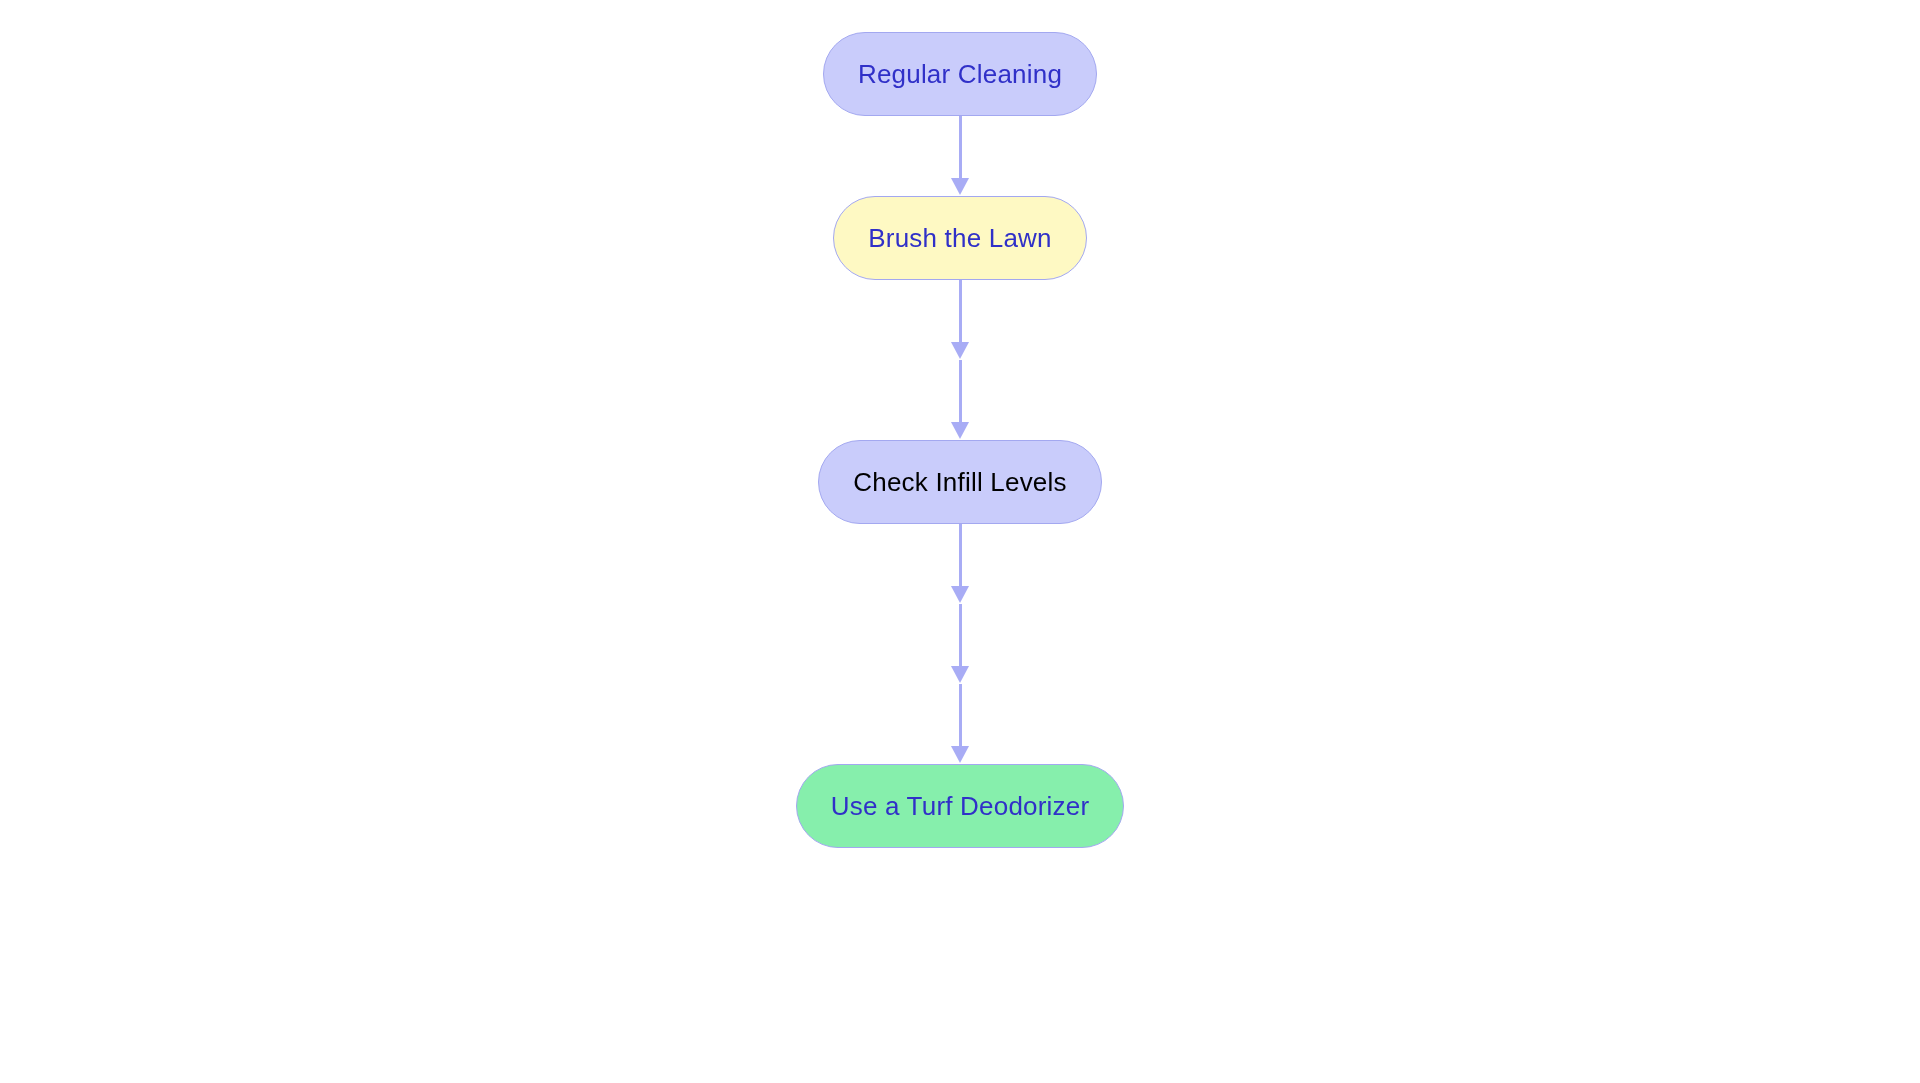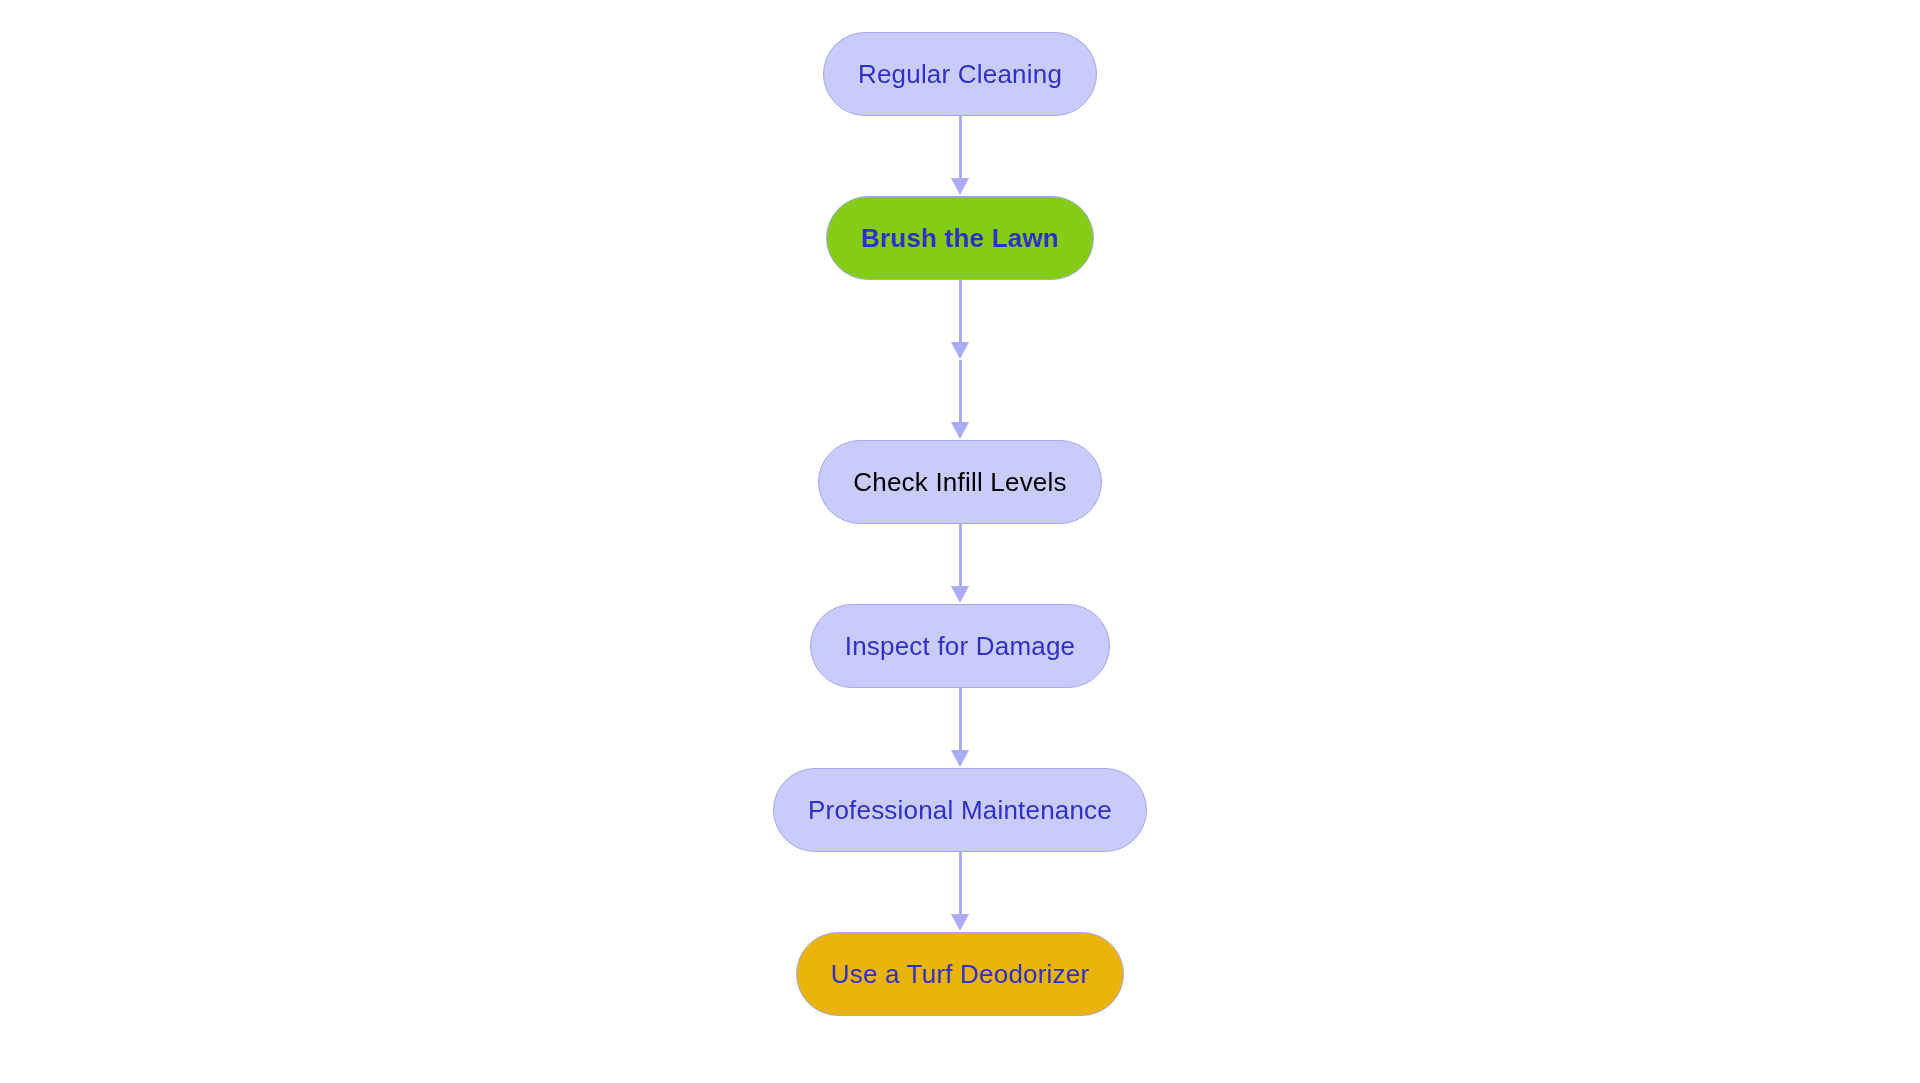--- a/index.html
+++ b/index.html
@@ -89,21 +89,21 @@
 
     <div class="node" style="background: rgb(201, 204, 251); border-color: rgb(163, 168, 240); color: rgb(48, 48, 200);">
       <span class="node-label">Regular Cleaning</span>
     </div>
 
     <div class="connector">
       <div class="connector-stem" style="background: rgb(168, 172, 245);"></div>
       <div class="connector-head" style="border-top-color: rgb(168, 172, 245);"></div>
     </div>
 
-    <div class="node" style="background: #84cc16; border-color: rgb(163, 168, 240); color: rgb(48, 48, 200); font-weight: bold;">
+    <div class="node" style="background: #fef9c3; border-color: rgb(163, 168, 240); color: rgb(48, 48, 200);">
       <span class="node-label">Brush the Lawn</span>
     </div>
 
     <div class="connector">
       <div class="connector-stem" style="background: rgb(168, 172, 245);"></div>
       <div class="connector-head" style="border-top-color: rgb(168, 172, 245);"></div>
     </div>
 
 
     <div class="connector">
@@ -113,36 +113,30 @@
 
     <div class="node" style="background: rgb(201, 204, 251); border-color: rgb(163, 168, 240); color: #000000;">
       <span class="node-label">Check Infill Levels</span>
     </div>
 
     <div class="connector">
       <div class="connector-stem" style="background: rgb(168, 172, 245);"></div>
       <div class="connector-head" style="border-top-color: rgb(168, 172, 245);"></div>
     </div>
 
-    <div class="node" style="background: rgb(201, 204, 251); border-color: rgb(163, 168, 240); color: rgb(48, 48, 200);">
-      <span class="node-label">Inspect for Damage</span>
-    </div>
 
     <div class="connector">
       <div class="connector-stem" style="background: rgb(168, 172, 245);"></div>
       <div class="connector-head" style="border-top-color: rgb(168, 172, 245);"></div>
     </div>
 
-    <div class="node" style="background: rgb(201, 204, 251); border-color: rgb(163, 168, 240); color: rgb(48, 48, 200);">
-      <span class="node-label">Professional Maintenance</span>
-    </div>
 
     <div class="connector">
       <div class="connector-stem" style="background: rgb(168, 172, 245);"></div>
       <div class="connector-head" style="border-top-color: rgb(168, 172, 245);"></div>
     </div>
 
-    <div class="node" style="background: #eab308; border-color: rgb(163, 168, 240); color: rgb(48, 48, 200);">
+    <div class="node" style="background: #86efac; border-color: rgb(163, 168, 240); color: rgb(48, 48, 200);">
       <span class="node-label">Use a Turf Deodorizer</span>
     </div>
 
   </div>
 </div>
 
 </body></html>

